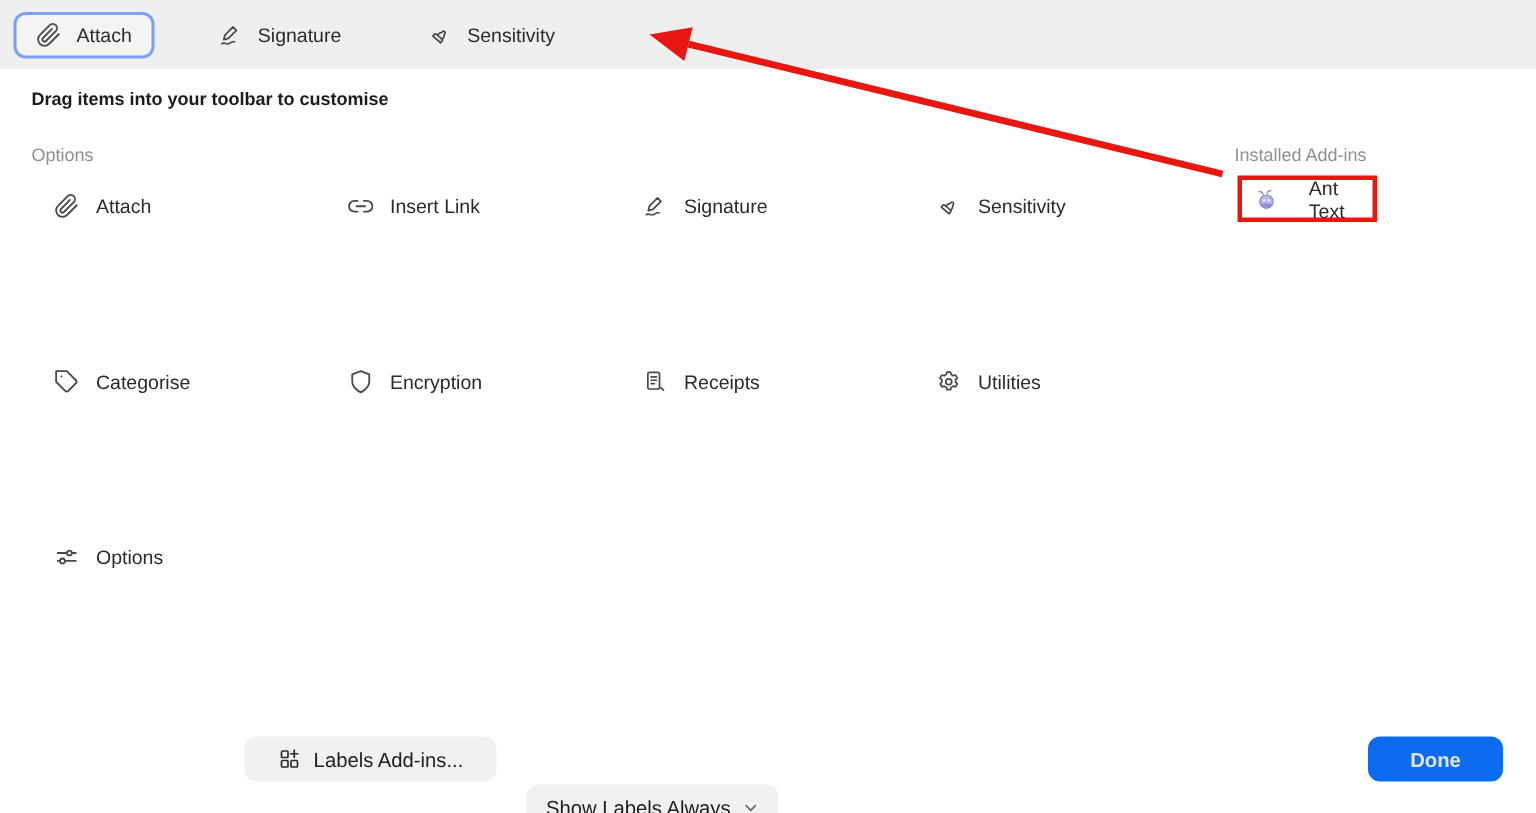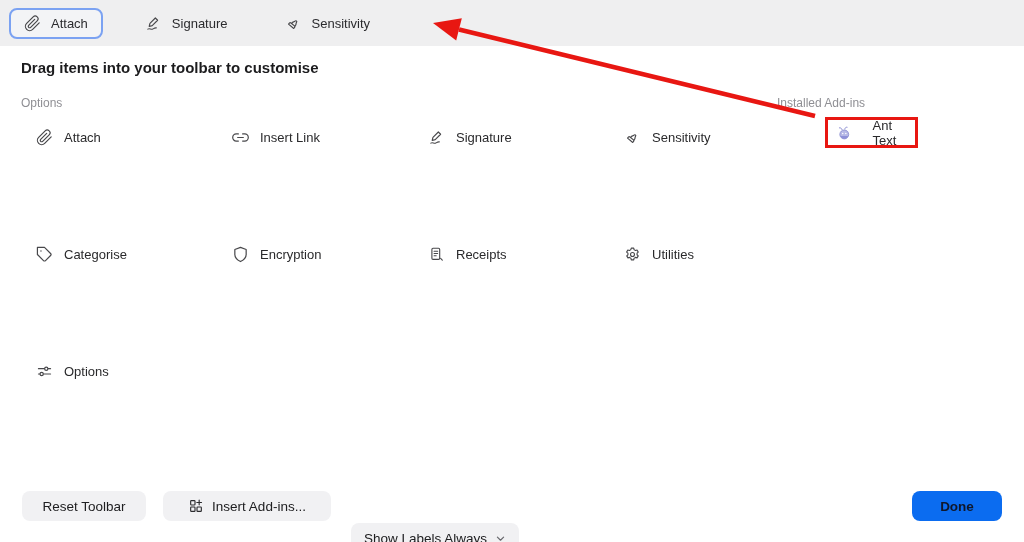--- a/index.html
+++ b/index.html
@@ -5,24 +5,24 @@
   html,body{margin:0;padding:0;}
   body{width:1024px;height:542px;background:#ffffff;font-family:"Liberation Sans",sans-serif;overflow:hidden;}
   .screen{position:relative;width:936px;height:542px;background:#ffffff;}
 
   
   .toolbar{position:absolute;top:0;left:0;width:1024px;height:46px;background:#efeff0;display:flex;align-items:center;padding-left:9px;box-sizing:border-box;gap:27px;}
   .tb-item{display:flex;align-items:center;gap:10px;font-size:13px;color:#2b2b2e;padding:7px 13px;border-radius:8px;border:2.5px solid transparent;cursor:default;}
   .tb-item.selected{border:2.5px solid #7ba2f2;background:#f3f4f6;padding:5px 13px;}
 
   
-  .heading{position:absolute;left:21px;top:59px;font-size:15px;font-weight:bold;color:#1c1c1e;}
+  .heading{position:absolute;left:21px;top:59px;font-size:12px;font-weight:bold;color:#1c1c1e;}
   .seclabel{position:absolute;font-size:12px;color:#8f8f94;}
   .options-label{left:21px;top:96px;}
-  .addins-label{left:777px;top:96px;}
+  .addins-label{left:823px;top:96px;}
 
   
   .opt{position:absolute;display:flex;align-items:center;gap:11px;height:26px;font-size:13px;color:#2a2a2c;cursor:grab;}
   .r0{top:124px}.r1{top:241px}.r2{top:358px}
   .c0{left:36px}.c1{left:232px}.c2{left:428px}.c3{left:624px}
 
   .ic{width:17px;height:17px;color:#48484b;flex:0 0 auto;display:block;}
   .ic-sm{width:11px;height:11px;color:#68686c;display:block;}
   .ic-btn{width:16px;height:16px;color:#2b2b2e;display:block;}
   .ic-ant{width:16px;height:16px;display:block;}
@@ -31,21 +31,21 @@
   .addin-box{position:absolute;left:825px;top:117px;width:93px;height:31px;box-sizing:border-box;border:3px solid #e81712;display:flex;align-items:center;gap:21px;padding-left:9px;font-size:13px;color:#2a2a2c;background:#fff;cursor:grab;}
 
   
   .anno{position:absolute;top:0;left:0;width:1024px;height:542px;pointer-events:none;z-index:9;}
 
   
   .btn{position:absolute;top:491px;height:30px;border-radius:8px;background:#f1f1f3;display:flex;align-items:center;justify-content:center;gap:8px;font-size:13.5px;color:#202022;box-sizing:border-box;border:none;cursor:pointer;font-family:"Liberation Sans",sans-serif;}
   .btn-reset{left:22px;width:124px;}
   .btn-manage{left:163px;width:168px;}
   .btn-labels{left:351px;width:168px;margin-top:32px;}
-  .btn-done{left:912px;width:90px;background:#0b6cf0;color:#0f172a;font-weight:bold;}
+  .btn-done{left:912px;width:90px;background:#0b6cf0;color:#e5e5e5;font-weight:bold;}
   .sprite{position:absolute;width:0;height:0;overflow:hidden;}
 </style>
 </head>
 <body>
 
 <svg class="sprite" xmlns="http://www.w3.org/2000/svg" aria-hidden="true">
   <defs>
     <symbol id="sym-paperclip" viewBox="0 0 24 24">
       <path d="M21.44 11.05l-9.19 9.19a6 6 0 0 1-8.49-8.49l9.19-9.19a4 4 0 0 1 5.66 5.66l-9.2 9.19a2 2 0 0 1-2.83-2.83l8.49-8.48" fill="none" stroke="currentColor" stroke-width="1.7" stroke-linecap="round" stroke-linejoin="round"></path>
     </symbol>
@@ -206,28 +206,25 @@
         <use href="#sym-ant"></use>
       </svg>
     <span>Ant Text</span>
   </div>
 
   <svg class="anno" viewBox="0 0 1024 542">
     <line x1="815" y1="116" x2="459" y2="29.4" stroke="#e81712" stroke-width="4.6"></line>
     <polygon points="433,23 461.8,18.2 456.2,40.6" fill="#e81712"></polygon>
   </svg>
 
-  <button class="btn btn-reset">
-    <span>Reset Toolbar</span>
-  </button>
   <button class="btn btn-manage">
     <svg class="ic-btn">
         <use href="#sym-grid-add"></use>
       </svg>
-    <span>Insert Add-ins...</span>
+    <span>Labels Add-ins...</span>
   </button>
   <button class="btn btn-labels">
     <span>Show Labels Always</span>
     <svg class="ic-sm">
         <use href="#sym-chevron-down"></use>
       </svg>
   </button>
   <button class="btn btn-done">
     <span>Done</span>
   </button>

